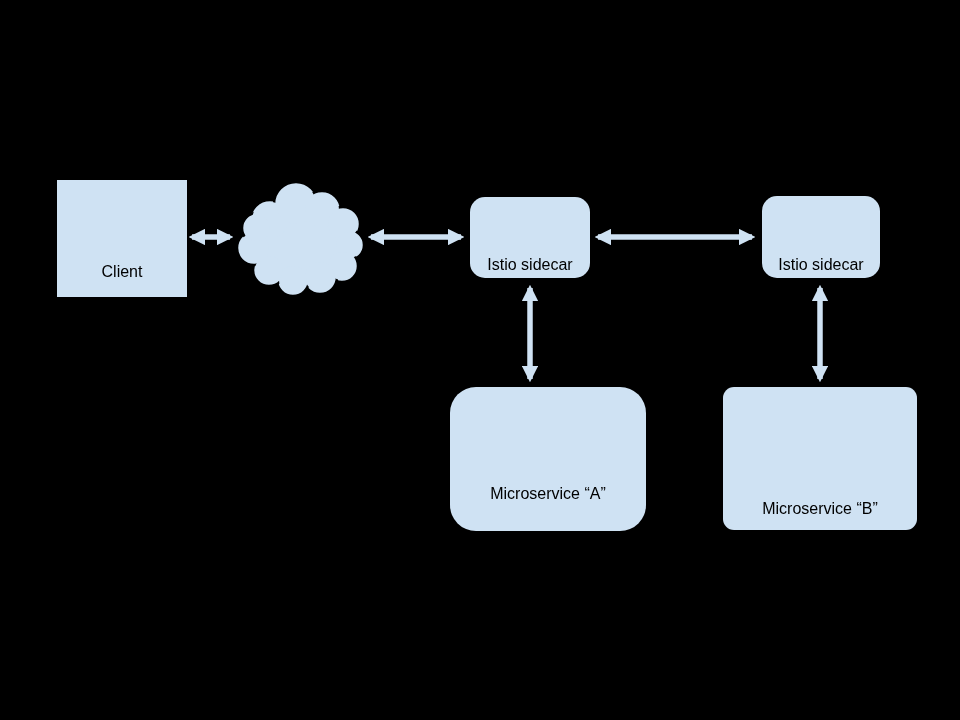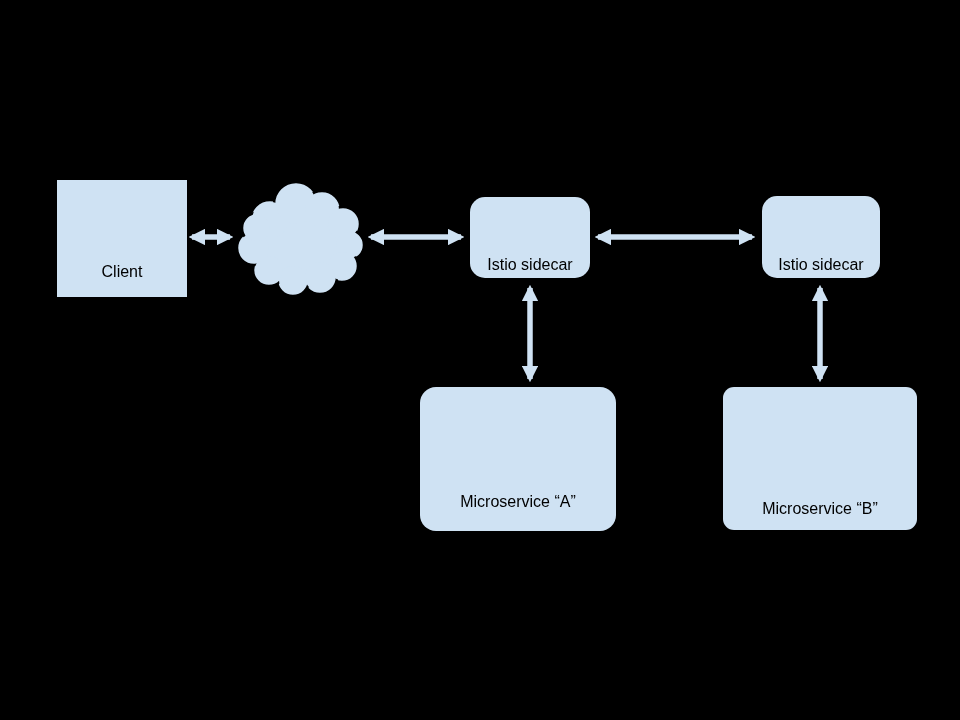--- a/index.html
+++ b/index.html
@@ -46,24 +46,24 @@
     border-radius: 15px;
     padding-bottom: 4px;
   }
   .node-sidecar-b {
     left: 762px; top: 196px;
     width: 118px; height: 82px;
     border-radius: 15px;
     padding-bottom: 4px;
   }
   .node-microservice-a {
-    left: 420px; top: 387px;
+    left: 450px; top: 387px;
     width: 196px; height: 144px;
-    border-radius: 16px;
-    padding-bottom: 20px;
+    border-radius: 26px;
+    padding-bottom: 28px;
   }
   .node-microservice-b {
     left: 723px; top: 387px;
     width: 194px; height: 143px;
     border-radius: 11px;
     padding-bottom: 12px;
   }
   .cloud-svg {
     position: absolute;
     left: 225px; top: 172px;

